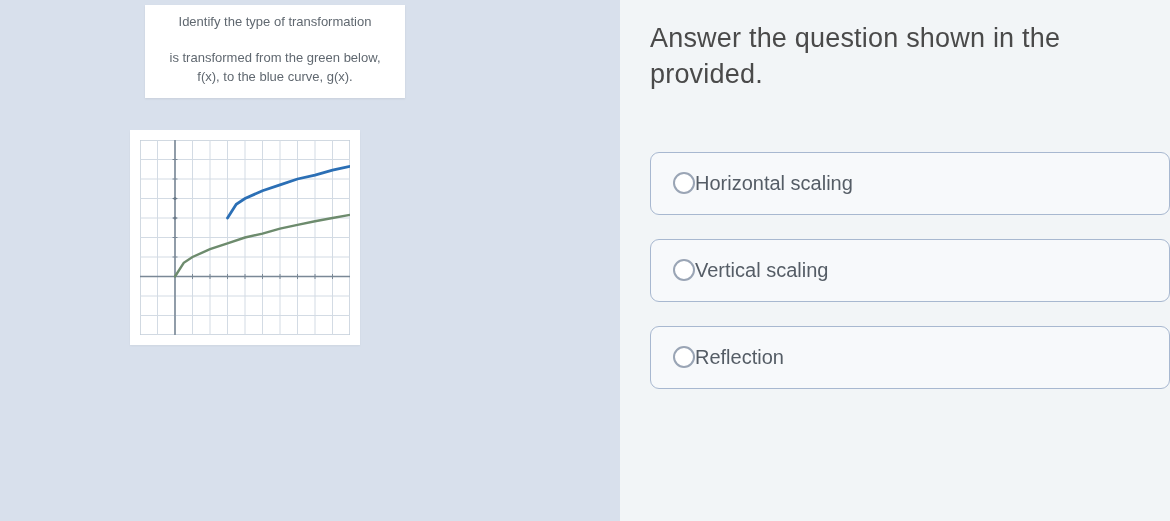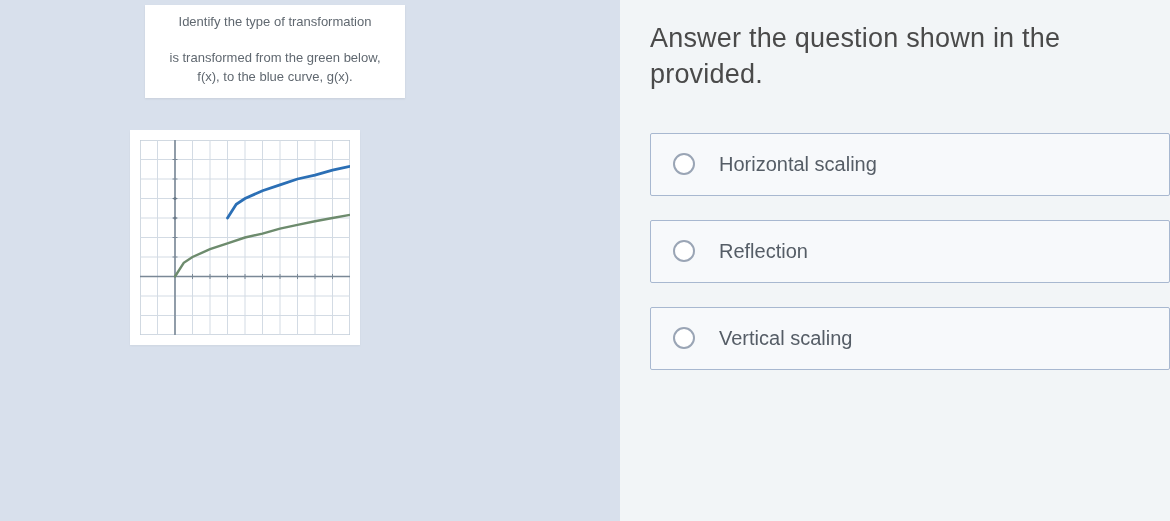--- a/index.html
+++ b/index.html
@@ -61,36 +61,36 @@
       width: 550px;
       height: 521px;
       background: #f2f5f7;
       padding: 20px 0 20px 30px;
     }
     .instruction-text {
       color: #4a4a4a;
       font-size: 27px;
       line-height: 1.35;
       font-weight: 400;
-      margin-bottom: 40px;
+      margin-bottom: 59px;
       letter-spacing: 0.2px;
     }
     .options-container {
       display: flex;
       flex-direction: column;
       gap: 24px;
     }
     .option-item {
       border: 1.5px solid #a8b8d0;
-      border-radius: 2px;
+      border-radius: 9px;
       background: #f7f9fb;
       padding: 19px 22px;
       display: flex;
       align-items: center;
-      gap: 24px;
+      gap: 0;
       cursor: pointer;
     }
     .radio-circle {
       width: 22px;
       height: 22px;
       min-width: 22px;
       border: 2px solid #9aa5b5;
       border-radius: 50%;
       background: #ffffff;
     }
@@ -197,20 +197,20 @@
 <div class="right-panel">
   <div class="instruction-text">Answer the question shown in the provided.</div>
 
   <div class="options-container">
     <div class="option-item">
       <span class="radio-circle"></span>
       <span class="option-label">Horizontal scaling</span>
     </div>
     <div class="option-item">
       <span class="radio-circle"></span>
-      <span class="option-label">Reflection</span>
+      <span class="option-label">Vertical scaling</span>
     </div>
     <div class="option-item">
       <span class="radio-circle"></span>
-      <span class="option-label">Vertical scaling</span>
+      <span class="option-label">Reflection</span>
     </div>
   </div>
 </div>
 
 </body></html>

